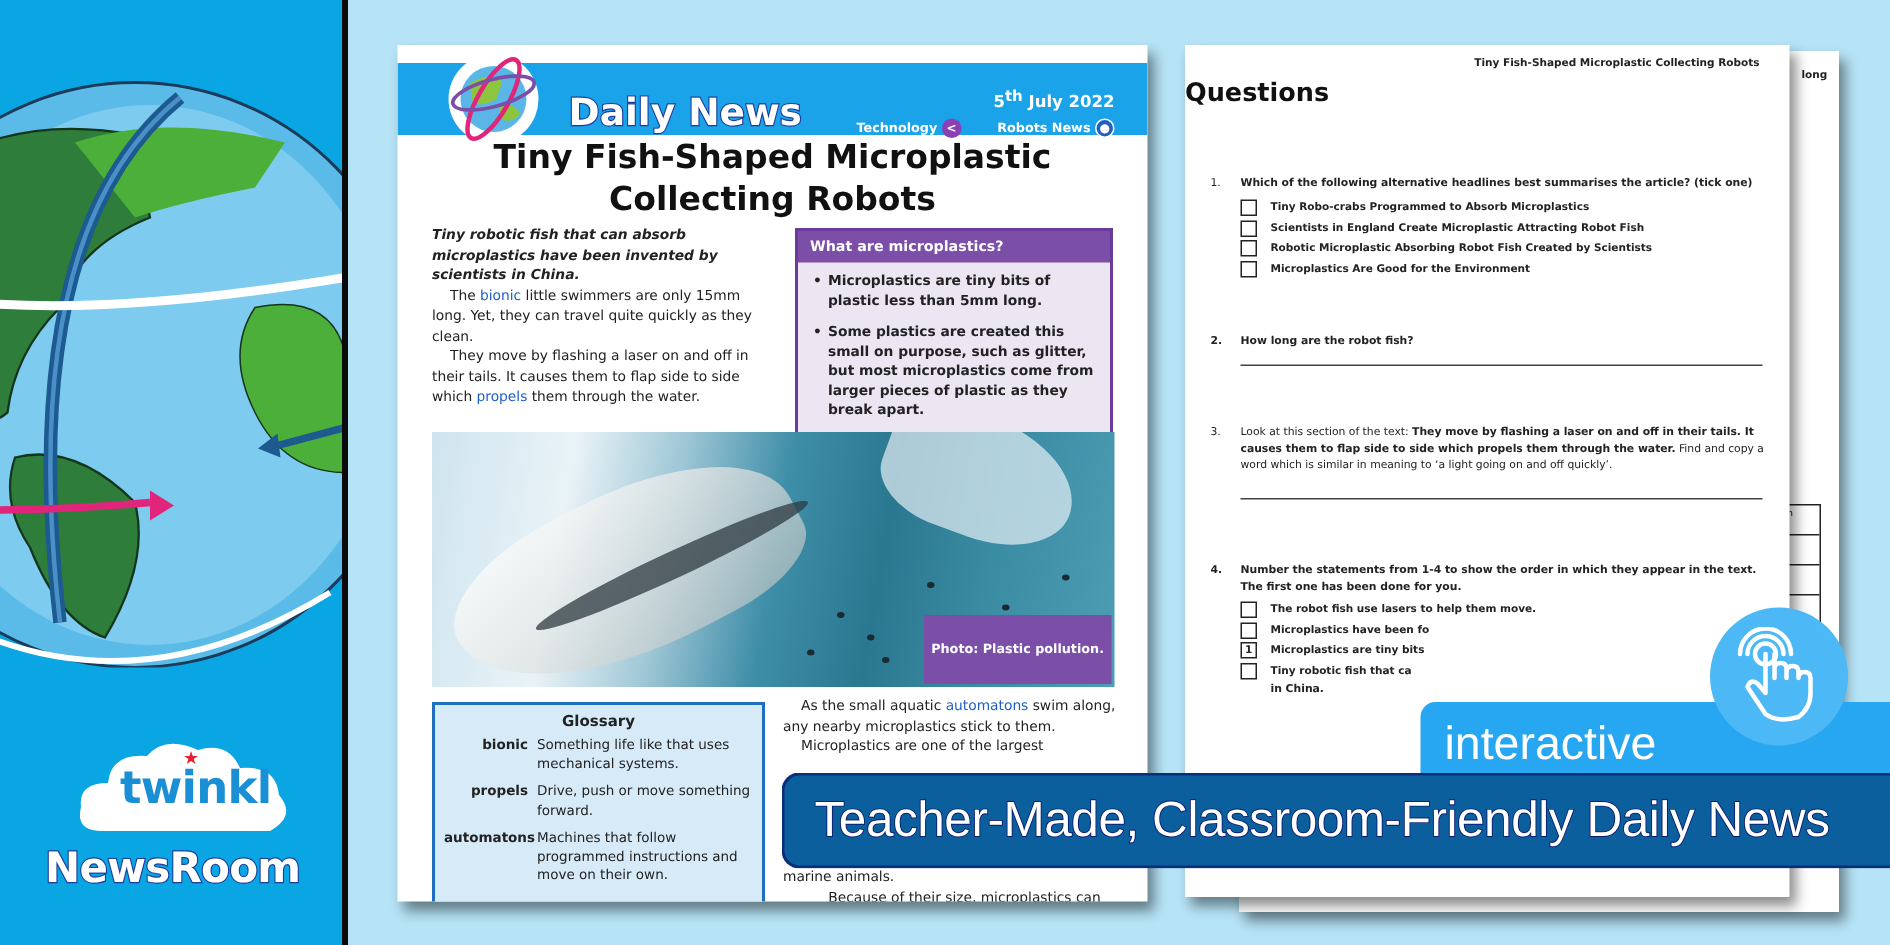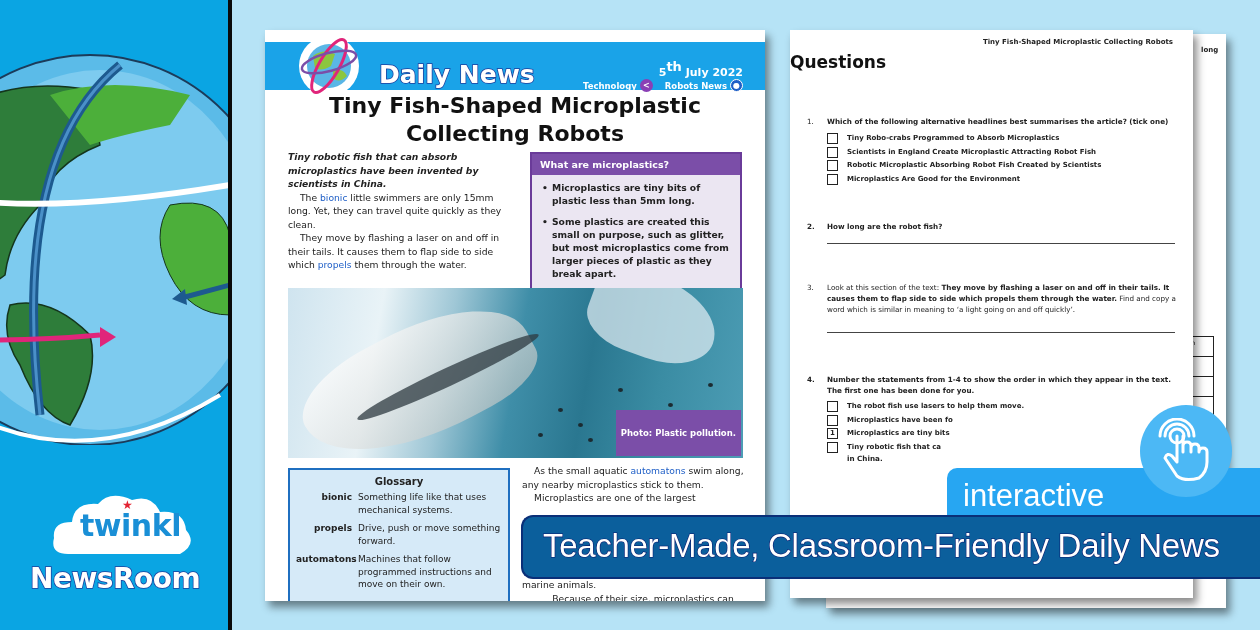--- a/index.html
+++ b/index.html
@@ -19,22 +19,22 @@
   .page { position: absolute; background: #fff; box-shadow: 4px 6px 8px rgba(0,0,0,0.45); }
   .page-news { left: 265px; top: 30px; width: 500px; height: 571px; overflow: hidden; }
   .page-back { left: 826px; top: 34px; width: 400px; height: 574px; }
   .page-questions { left: 790px; top: 30px; width: 403px; height: 568px; overflow: hidden; }
 
   
   .news-header { position: absolute; left: 0; top: 12px; width: 500px; height: 48px; background: #1aa3e8; }
   .news-globe { position: absolute; left: 26px; top: 2px; width: 76px; height: 64px; }
   .news-title { position: absolute; left: 114px; top: 18px; font-family: "DejaVu Sans", sans-serif; font-weight: bold; font-size: 25px; color: #fff; -webkit-text-stroke: 1.5px #1c3c9c; paint-order: stroke fill; }
   .news-date { position: absolute; right: 22px; top: 17px; font-size: 11px; font-weight: bold; color: #fff; }
-  .news-date sup { font-size: 13px; }
-  .news-cats { position: absolute; right: 22px; top: 37px; font-size: 8.5px; font-weight: bold; color: #fff; display: flex; gap: 12px; align-items: center; }
+  .news-date sup { font-size: 10px; }
+  .news-cats { position: absolute; right: 22px; top: 37px; font-size: 8.5px; font-weight: bold; color: #fff; display: flex; gap: 24px; align-items: center; }
   .cat { display: flex; align-items: center; gap: 3px; }
   .cat-icon { width: 13px; height: 13px; border-radius: 50%; display: inline-flex; align-items: center; justify-content: center; font-size: 8px; color: #fff; }
   .cat-icon.tech { background: #8a3fb5; }
   .cat-icon.world { background: #1f5fc7; border: 1px solid #fff; }
 
   .headline { position: absolute; left: 0; top: 62px; width: 500px; text-align: center; font-family: "DejaVu Sans", sans-serif; font-weight: bold; font-size: 22px; line-height: 28px; color: #111; }
 
   .intro { position: absolute; left: 23px; top: 120px; width: 230px; font-size: 9.2px; line-height: 13.5px; color: #222; }
   .intro p { margin: 0; }
   .intro .bold { font-weight: bold; font-style: italic; }

